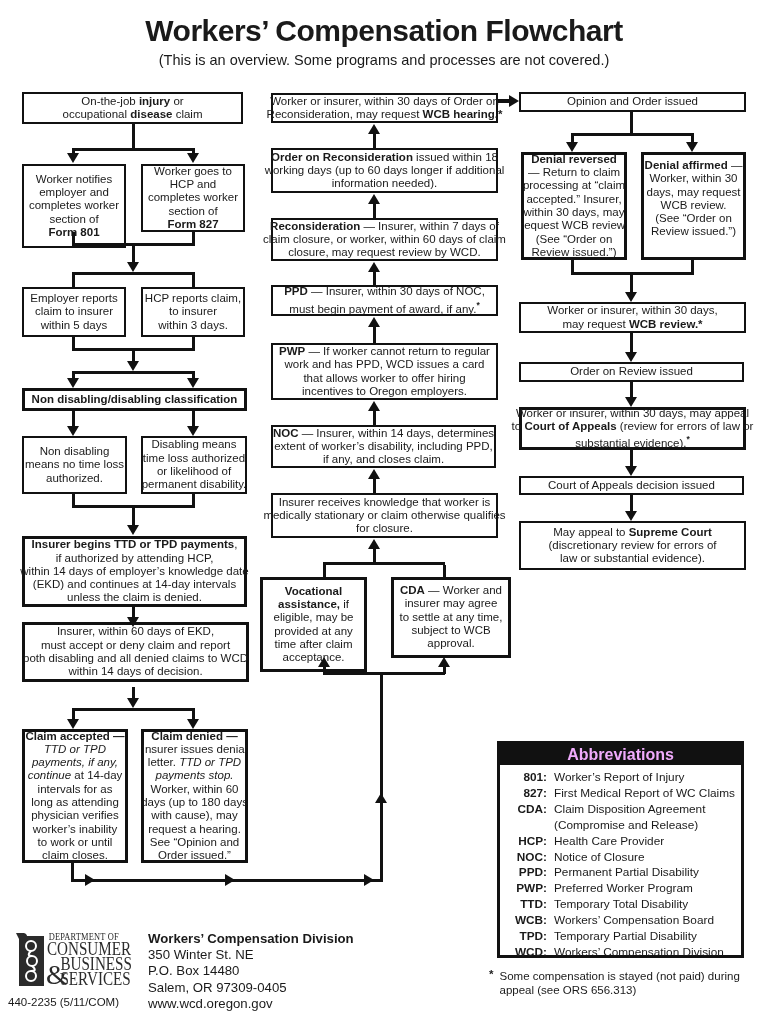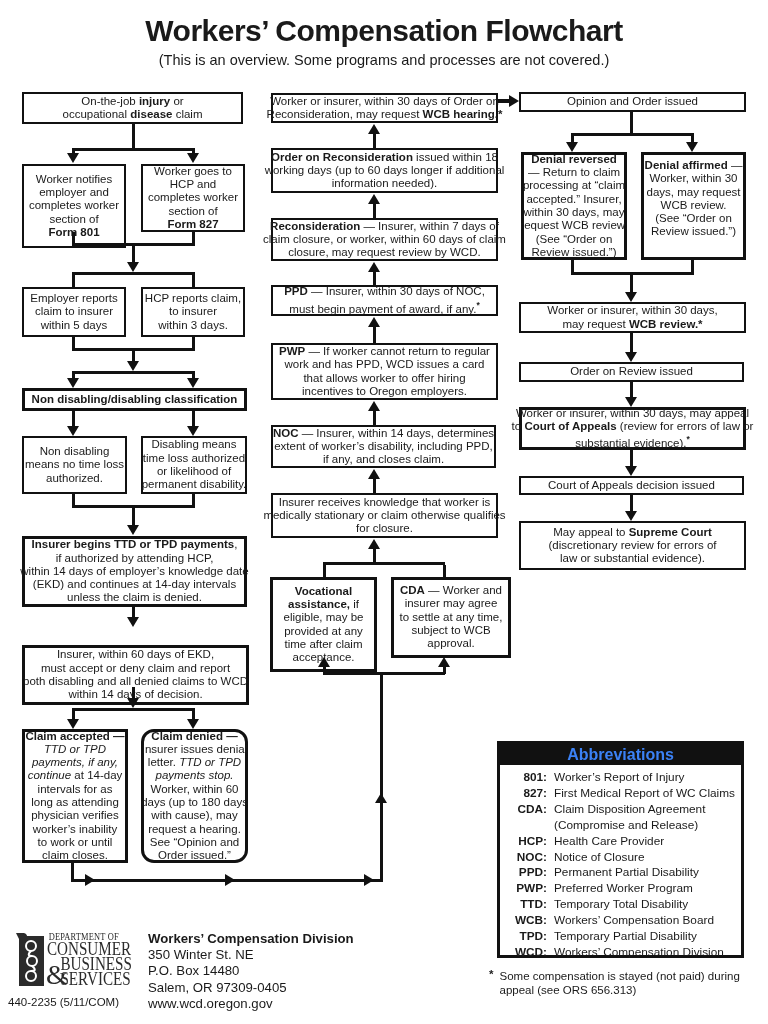--- a/index.html
+++ b/index.html
@@ -18,21 +18,21 @@
   .i{font-style:italic;}
   .sup{vertical-align:super;font-size:8.5px;font-weight:bold;}
   .cline{position:absolute;background:#111;}
   .ah{position:absolute;width:0;height:0;}
   .ah-d{border-left:6.5px solid transparent;border-right:6.5px solid transparent;border-top:10px solid #111;}
   .ah-u{border-left:6.5px solid transparent;border-right:6.5px solid transparent;border-bottom:10px solid #111;}
   .ah-r{border-top:6.5px solid transparent;border-bottom:6.5px solid transparent;border-left:10px solid #111;}
   
   .abbr-box{position:absolute;left:497px;top:741px;width:247px;height:217px;
             box-sizing:border-box;border:3px solid #111;background:#fff;}
-  .abbr-head{background:#111;color:#3b82f6;font-size:16px;font-weight:bold;
+  .abbr-head{background:#111;color:#f0abfc;font-size:16px;font-weight:bold;
              text-align:center;height:21px;line-height:21px;}
   .abbr-list{padding-top:5px;}
   .abbr-row{display:flex;font-size:11.8px;line-height:15.9px;}
   .abbr-key{width:47px;text-align:right;font-weight:bold;flex:none;}
   .abbr-def{margin-left:7px;white-space:pre-line;}
   
   .footnote{position:absolute;left:489px;top:969px;display:flex;font-size:11.5px;line-height:14px;}
   .footnote .star{font-weight:bold;margin-right:6px;position:relative;top:-2px;}
   .footnote .txt{white-space:pre-line;}
   
@@ -98,39 +98,39 @@
         <div class="ln"><span>or likelihood of</span></div>
         <div class="ln"><span>permanent disability.</span></div>
       </div>
       <div class="fbox thick" style="left: 22px; top: 536px; width: 225px; height: 71px;">
         <div class="ln"><span class="b">Insurer begins TTD or TPD payments</span><span>,</span></div>
         <div class="ln"><span>if authorized by attending HCP,</span></div>
         <div class="ln"><span>within 14 days of employer’s knowledge date</span></div>
         <div class="ln"><span>(EKD) and continues at 14-day intervals</span></div>
         <div class="ln"><span>unless the claim is denied.</span></div>
       </div>
-      <div class="fbox thick" style="left: 22px; top: 645px; width: 227px; height: 60px;">
+      <div class="fbox thick" style="left: 22px; top: 622px; width: 227px; height: 60px;">
         <div class="ln"><span>Insurer, within 60 days of EKD,</span></div>
         <div class="ln"><span>must accept or deny claim and report</span></div>
         <div class="ln"><span>both disabling and all denied claims to WCD</span></div>
         <div class="ln"><span>within 14 days of decision.</span></div>
       </div>
       <div class="fbox thick" style="left: 22px; top: 729px; width: 106px; height: 134px;">
         <div class="ln"><span class="b">Claim accepted —</span></div>
         <div class="ln"><span class="i">TTD or TPD</span></div>
         <div class="ln"><span class="i">payments, if any,</span></div>
         <div class="ln"><span class="i">continue</span><span> at 14-day</span></div>
         <div class="ln"><span>intervals for as</span></div>
         <div class="ln"><span>long as attending</span></div>
         <div class="ln"><span>physician verifies</span></div>
         <div class="ln"><span>worker’s inability</span></div>
         <div class="ln"><span>to work or until</span></div>
         <div class="ln"><span>claim closes.</span></div>
       </div>
-      <div class="fbox thick" style="left: 141px; top: 729px; width: 107px; height: 134px; border-radius: 13px;">
+      <div class="fbox thick" style="left: 141px; top: 729px; width: 107px; height: 134px;">
         <div class="ln"><span class="b">Claim denied —</span></div>
         <div class="ln"><span>Insurer issues denial</span></div>
         <div class="ln"><span>letter. </span><span class="i">TTD or TPD</span></div>
         <div class="ln"><span class="i">payments stop.</span></div>
         <div class="ln"><span>Worker, within 60</span></div>
         <div class="ln"><span>days (up to 180 days</span></div>
         <div class="ln"><span>with cause), may</span></div>
         <div class="ln"><span>request a hearing.</span></div>
         <div class="ln"><span>See “Opinion and</span></div>
         <div class="ln"><span>Order issued.”</span></div>
@@ -162,21 +162,21 @@
       <div class="fbox" style="left: 271px; top: 425px; width: 225px; height: 43px;">
         <div class="ln"><span class="b">NOC</span><span> — Insurer, within 14 days, determines</span></div>
         <div class="ln"><span>extent of worker’s disability, including PPD,</span></div>
         <div class="ln"><span>if any, and closes claim.</span></div>
       </div>
       <div class="fbox" style="left: 271px; top: 493px; width: 227px; height: 45px;">
         <div class="ln"><span>Insurer receives knowledge that worker is</span></div>
         <div class="ln"><span>medically stationary or claim otherwise qualifies</span></div>
         <div class="ln"><span>for closure.</span></div>
       </div>
-      <div class="fbox thick" style="left: 270px; top: 577px; width: 107px; height: 95px;">
+      <div class="fbox thick" style="left: 260px; top: 577px; width: 107px; height: 95px;">
         <div class="ln"><span class="b">Vocational</span></div>
         <div class="ln"><span class="b">assistance,</span><span> if</span></div>
         <div class="ln"><span>eligible, may be</span></div>
         <div class="ln"><span>provided at any</span></div>
         <div class="ln"><span>time after claim</span></div>
         <div class="ln"><span>acceptance.</span></div>
       </div>
       <div class="fbox thick vtop" style="left: 391px; top: 577px; width: 120px; height: 81px;">
         <div class="ln"><span class="b">CDA</span><span> — Worker and</span></div>
         <div class="ln"><span>insurer may agree</span></div>

